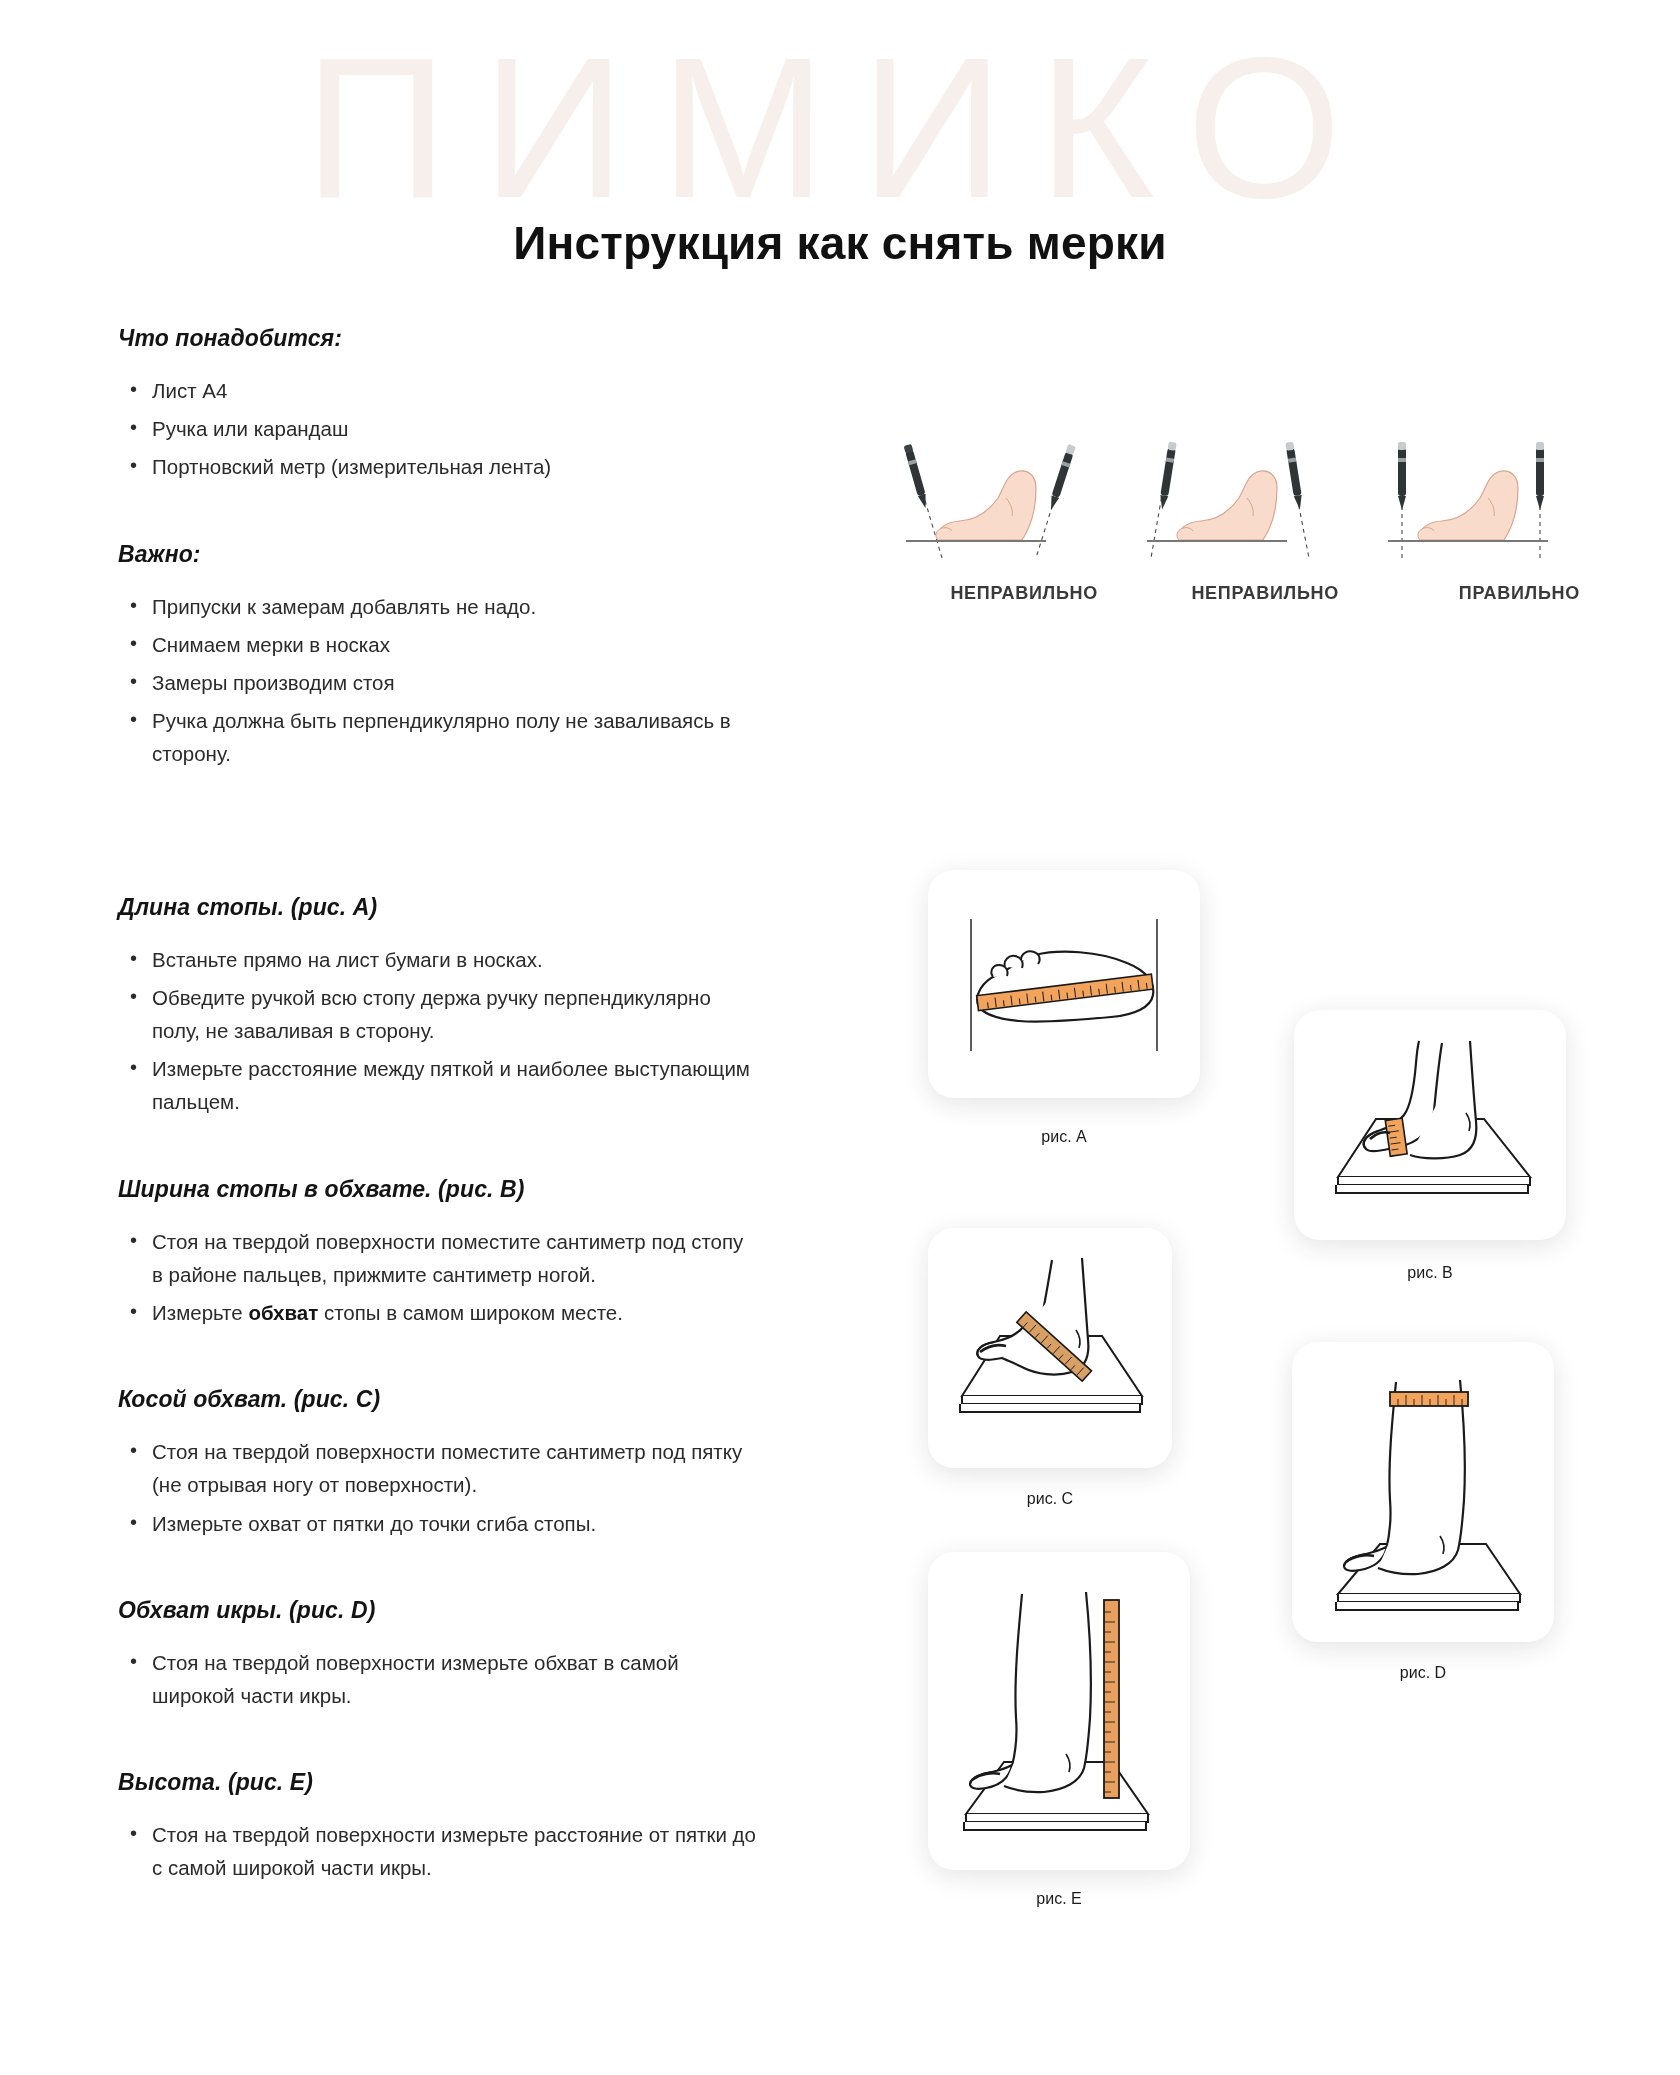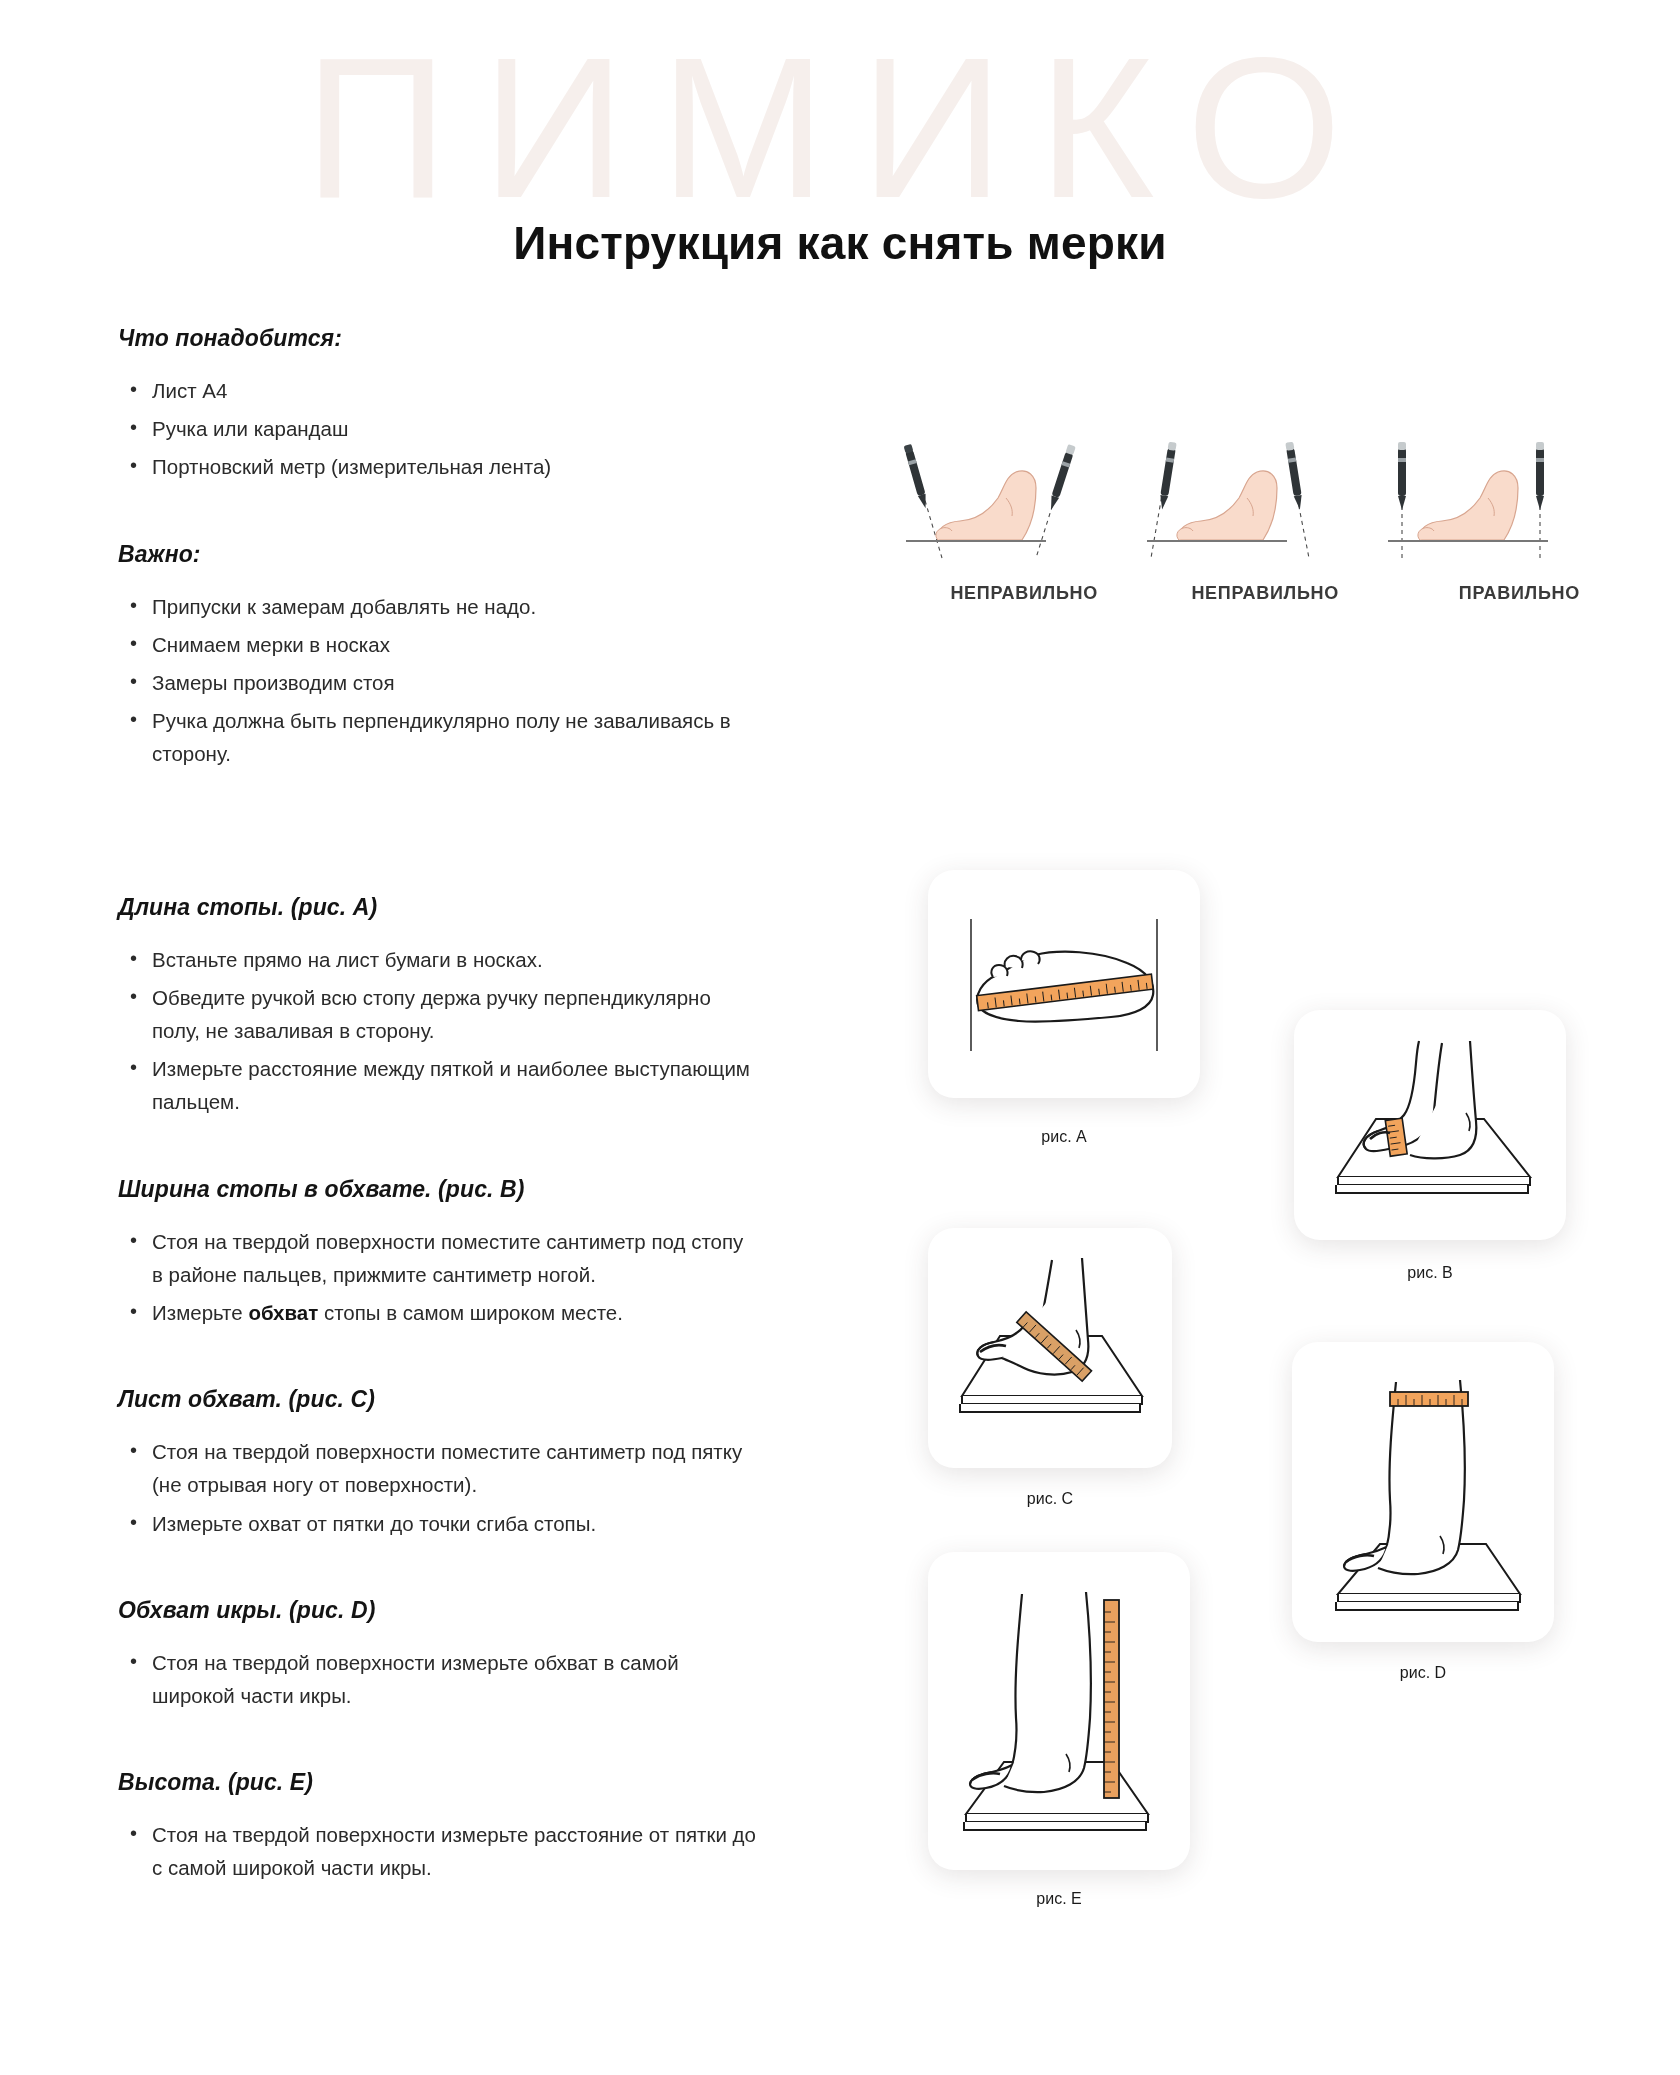--- a/index.html
+++ b/index.html
@@ -191,21 +191,21 @@
     <h2 class="sec-head">Ширина стопы в обхвате. (рис. B)</h2>
     <ul class="bullets">
       <li>Стоя на твердой поверхности поместите сантиметр под стопу в районе пальцев, прижмите сантиметр ногой.</li>
       <li id="li-bold-obhvat">Измерьте <b>обхват</b> стопы в самом широком месте.</li>
     </ul>
   </div>
 
   <div class="spacer-lg"></div>
 
   <div class="block">
-    <h2 class="sec-head">Лист обхват. (рис. C)</h2>
+    <h2 class="sec-head">Косой обхват. (рис. C)</h2>
     <ul class="bullets">
       <li>Стоя на твердой поверхности поместите сантиметр под пятку (не отрывая ногу от поверхности).</li>
       <li>Измерьте охват от пятки до точки сгиба стопы.</li>
     </ul>
   </div>
 
   <div class="spacer-lg"></div>
 
   <div class="block">
     <h2 class="sec-head">Обхват икры. (рис. D)</h2>

